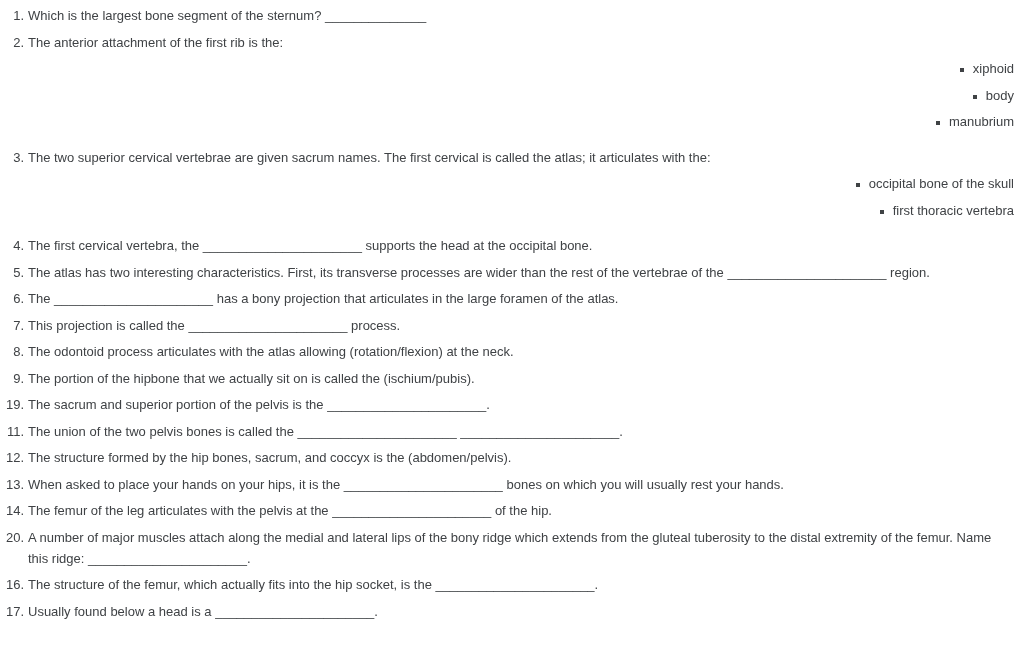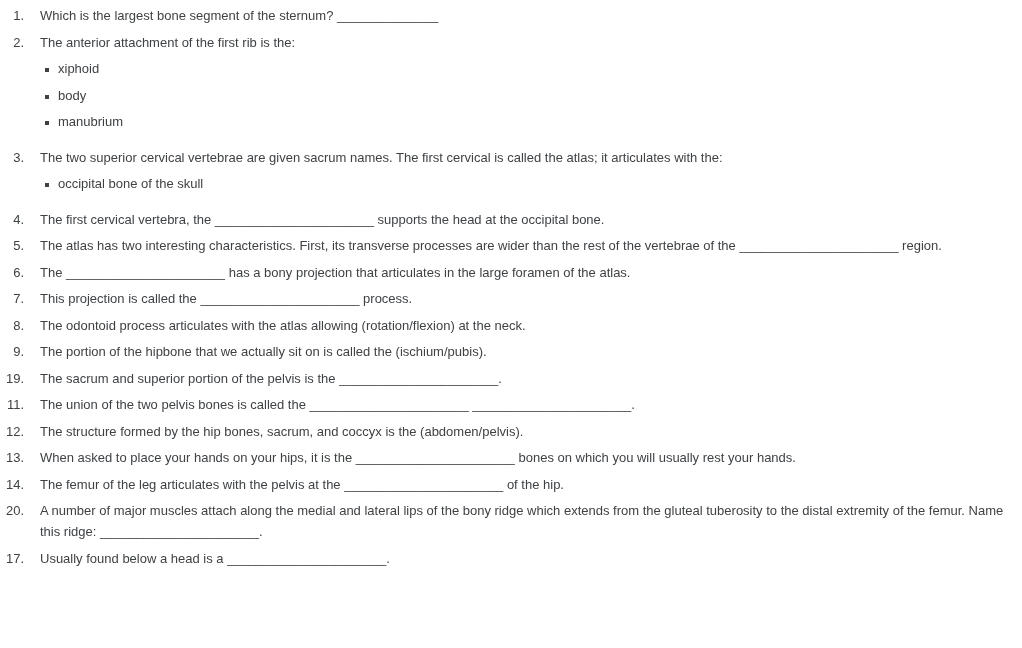--- a/index.html
+++ b/index.html
@@ -26,27 +26,28 @@
     align-items: flex-start;
     margin-bottom: 5.5px;
   }
   .num {
     flex: 0 0 24px;
     text-align: right;
     white-space: nowrap;
   }
   .qbody {
     flex: 1 1 auto;
-    margin-left: 16px;
+    margin-left: 4px;
     max-width: 986px;
   }
   ul.bullets {
     list-style: none;
     margin: 0;
     padding: 0 0 9px 0;
+    text-align: right;
   }
   ul.bullets li {
     margin-top: 5.5px;
     padding-left: 5px;
   }
   .sq {
     display: inline-block;
     width: 4px;
     height: 4px;
     background: #3f4245;
@@ -77,20 +78,21 @@
       </ul>
     </div>
   </div>
 
   <div class="q">
     <span class="num">3.</span>
     <div class="qbody">
       <div>The two superior cervical vertebrae are given sacrum names. The first cervical is called the atlas; it articulates with the:</div>
       <ul class="bullets">
         <li><span class="sq"></span><span>occipital bone of the skull</span></li>
+        <li><span class="sq"></span><span>first thoracic vertebra</span></li>
       </ul>
     </div>
   </div>
 
   <div class="q">
     <span class="num">4.</span>
     <div class="qbody">
         <div>The first cervical vertebra, the ______________________ supports the head at the occipital bone.</div>
       </div>
   </div>
@@ -165,20 +167,26 @@
       </div>
   </div>
 
   <div class="q">
     <span class="num">20.</span>
     <div class="qbody">
         <div>A number of major muscles attach along the medial and lateral lips of the bony ridge which extends from the gluteal tuberosity to the distal extremity of the femur. Name this ridge: ______________________.</div>
       </div>
   </div>
 
+  <div class="q">
+    <span class="num">16.</span>
+    <div class="qbody">
+        <div>The structure of the femur, which actually fits into the hip socket, is the ______________________.</div>
+      </div>
+  </div>
 
   <div class="q">
     <span class="num">17.</span>
     <div class="qbody">
         <div>Usually found below a head is a ______________________.</div>
       </div>
   </div>
 
 </div>
 

